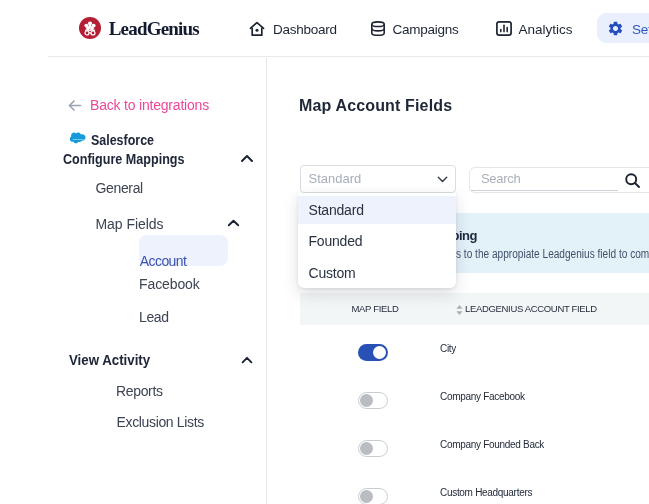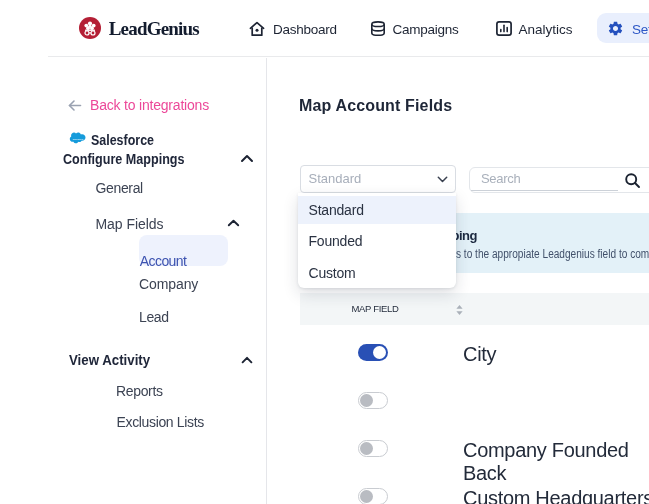--- a/index.html
+++ b/index.html
@@ -28,21 +28,21 @@
   
   #h1 { left:251px; top:97px; font-size:16px; font-weight:700; color:#1e2637; letter-spacing:0.15px; }
   #selbox { left:252px; top:165px; width:156px; height:28px; background:#fff;
     border:1px solid #d9dde3; border-radius:4px; }
   #searchbox { left:421px; top:167px; width:188px; height:26px; background:#fff;
     border:1px solid #e3e6ea; border-radius:6px; }
   #searchline { left:423px; top:190px; width:147px; height:1px; background:#ccd1d8; }
   #infobox { left:252px; top:213px; width:396px; height:60px; background:#e3f1f8; }
   #headband { left:252px; top:293px; width:397px; height:32px; background:#f3f6f7; }
   .colhdr { font-size:9.5px; font-weight:400; color:#262e3e; letter-spacing:-0.33px; top:303px; }
-  .rowlbl { font-size:20px; color:#232b3a; left:415px; letter-spacing:-0.3px; }
+  .rowlbl { font-size:10px; color:#232b3a; left:392px; letter-spacing:-0.3px; }
   .toggle { left:310px; width:29.5px; height:17px; border-radius:9px; }
   .ton { background:#2950b5; }
   .ton .knob { position:absolute; right:2px; top:2px; width:13px; height:13px;
     border-radius:50%; background:#fff; }
   .toff { background:#fff; border:1px solid #c9ccd1; }
   .toff .knob { position:absolute; left:1px; top:1px; width:13px; height:13px;
     border-radius:50%; background:#b9bcc2; }
   
   #ddpanel { left:250px; top:193px; width:158px; height:95px; background:#fff;
     border-radius:0 0 6px 6px; box-shadow:0 6px 16px rgba(25,35,60,0.14), 0 1px 3px rgba(25,35,60,0.10);
@@ -126,21 +126,21 @@
   </svg>
 
   <div class="abs sb14" style="left:47.5px;top:179.7px">General</div>
   <div class="abs sb14" style="left:47.5px;top:216.1px;letter-spacing:-0.05px">Map Fields</div>
   <svg class="abs" style="left:179px;top:219px" width="13" height="8" viewBox="0 0 13 8">
     <path d="M1.8 6.3 6.5 1.7 11.2 6.3" fill="none" stroke="#1c2333" stroke-width="1.9" stroke-linecap="round" stroke-linejoin="round"></path>
   </svg>
 
   <div id="acctpill" class="abs"></div>
   <div class="abs" style="left:91.7px;top:253px;font-size:14px;color:#3d53b0;letter-spacing:-0.55px">Account</div>
-  <div class="abs sb14" style="left:91px;top:275.6px;letter-spacing:-0.1px">Company</div>
+  <div class="abs sb14" style="left:91px;top:275.6px;letter-spacing:-0.1px">Facebook</div>
   <div class="abs sb14" style="left:91px;top:308.7px">Lead</div>
 
   <div class="abs sbbold" style="left:21px;top:351.3px;transform:scaleX(0.885);transform-origin:left top">View Activity</div>
   <svg class="abs" style="left:193px;top:355.5px" width="12" height="8" viewBox="0 0 12 8">
     <path d="M1.6 6.3 6 1.8 10.4 6.3" fill="none" stroke="#1c2333" stroke-width="1.9" stroke-linecap="round" stroke-linejoin="round"></path>
   </svg>
   <div class="abs sb14" style="left:68px;top:382.6px">Reports</div>
   <div id="h1" class="abs">Map Account Fields</div>
 
   <div class="abs sb14" style="left:68.5px;top:413.6px">Exclusion Lists</div>
@@ -162,28 +162,30 @@
   <div id="infobox" class="abs"></div>
   <div class="abs" style="left:403.5px;top:228.1px;font-size:13px;font-weight:700;color:#1c2940;letter-spacing:-0.5px">ping</div>
   <div class="abs" style="left:408px;top:246.5px;font-size:12px;color:#41506a;white-space:nowrap;transform:scaleX(0.842);transform-origin:left top">s to the appropiate Leadgenius field to complete your integration.</div>
 
   <div id="headband" class="abs"></div>
   <div class="abs colhdr" style="left:303.5px">MAP FIELD</div>
   <svg class="abs" style="left:408px;top:304.5px" width="7" height="10" viewBox="0 0 7 10">
     <path d="M3.5 0 6.6 3.7 H0.4 Z" fill="#aab0b9"></path>
     <path d="M3.5 10 6.6 6.3 H0.4 Z" fill="#aab0b9"></path>
   </svg>
+  <div class="abs colhdr" style="left:417px">LEADGENIUS ACCOUNT FIELD</div>
 
   <div class="abs toggle ton" style="top:343.8px">
       <div class="knob"></div>
     </div>
   <div class="abs rowlbl" style="top:342.8px">City</div>
   <div class="abs toggle toff" style="top:391.6px">
       <div class="knob"></div>
     </div>
+  <div class="abs rowlbl" style="top:391.1px">Company Facebook</div>
   <div class="abs toggle toff" style="top:439.5px">
       <div class="knob"></div>
     </div>
   <div class="abs rowlbl" style="top:439.2px">Company Founded Back</div>
   <div class="abs toggle toff" style="top:487.8px">
       <div class="knob"></div>
     </div>
   <div class="abs rowlbl" style="top:487.3px">Custom Headquarters</div>
 
   <div id="ddpanel" class="abs">

